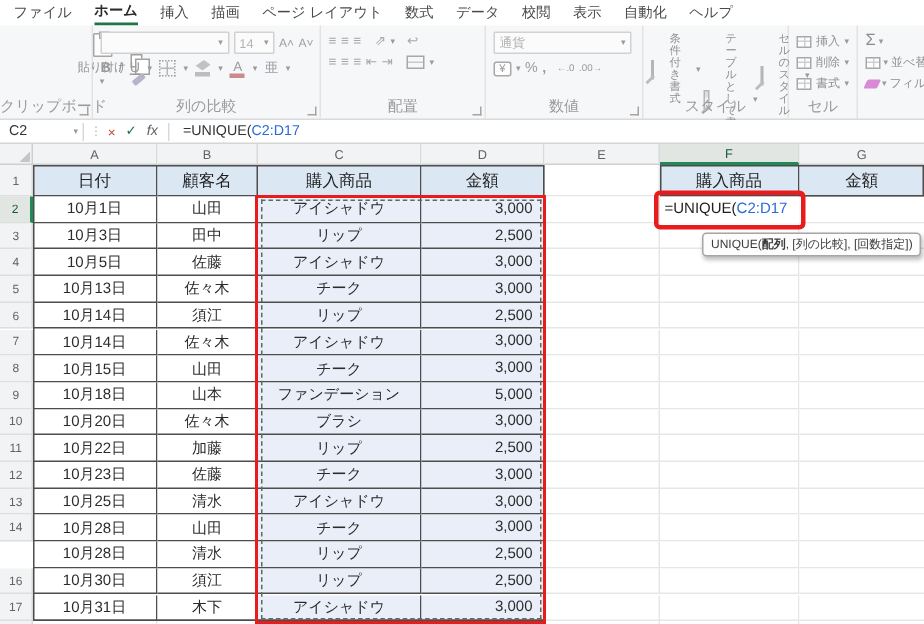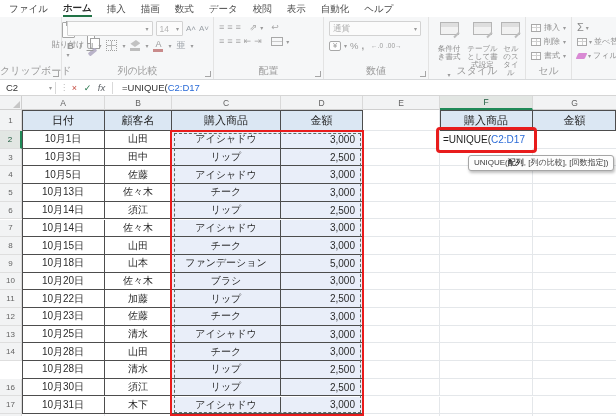--- a/index.html
+++ b/index.html
@@ -52,21 +52,21 @@
 
   .al{font-size:9px;color:#a8a8a8;line-height:9px;}
   .ic-merge{width:12px;height:9px;border:1px solid #a8a8a8;
     background:linear-gradient(#c9c9c9,#c9c9c9) 50% 50%/100% 1px no-repeat;}
 
   .ic-cur{min-width:12px;height:10px;border:1px solid #a8a8a8;border-radius:2px;color:#9a9a9a;
     font-size:7.5px;display:flex;align-items:center;justify-content:center;background:#fdfdfd;padding:0 1px;}
   .numsym{font-size:9.5px;color:#9a9a9a;}
   .decbtn{font-size:6.5px;color:#9a9a9a;line-height:7px;text-align:center;}
 
-  .stylebtn{display:flex;flex-direction:column;align-items:center;gap:10px;padding-top:1px;}
+  .stylebtn{display:flex;flex-direction:row;align-items:center;gap:10px;padding-top:1px;}
   .ic-style{width:19px;height:13px;border:1px solid #b5b5b5;background:
     linear-gradient(#dedede,#dedede) 0 0/100% 4px no-repeat,#f2f2f2;position:relative;}
   .ic-style::after{content:"";position:absolute;right:-2px;bottom:-2px;width:7px;height:2px;background:#bdbdbd;transform:rotate(-45deg);}
   .style-lbl{font-size:7.5px;color:#8f8f8f;text-align:center;line-height:8px;}
 
   .cellrow{display:flex;align-items:center;gap:3px;height:13px;}
   .ic-cell{width:10px;height:8px;border:1px solid #a8a8a8;background:
     linear-gradient(#cfcfcf,#cfcfcf) 50% 0/1px 100% no-repeat,
     linear-gradient(#cfcfcf,#cfcfcf) 0 50%/100% 1px no-repeat,#fdfdfd;}
   .cell-lbl{font-size:8px;color:#8f8f8f;white-space:nowrap;}
@@ -114,20 +114,21 @@
   #tooltip b{font-weight:bold;}
 </style>
 </head>
 <body>
 
 <div id="tabbar">
     <div class="tab">ファイル</div>
     <div class="tab active">ホーム</div>
     <div class="tab">挿入</div>
     <div class="tab">描画</div>
+    <div class="tab">ページ レイアウト</div>
     <div class="tab">数式</div>
     <div class="tab">データ</div>
     <div class="tab">校閲</div>
     <div class="tab">表示</div>
     <div class="tab">自動化</div>
     <div class="tab">ヘルプ</div>
   </div>
 
 <div id="ribbon">
 

